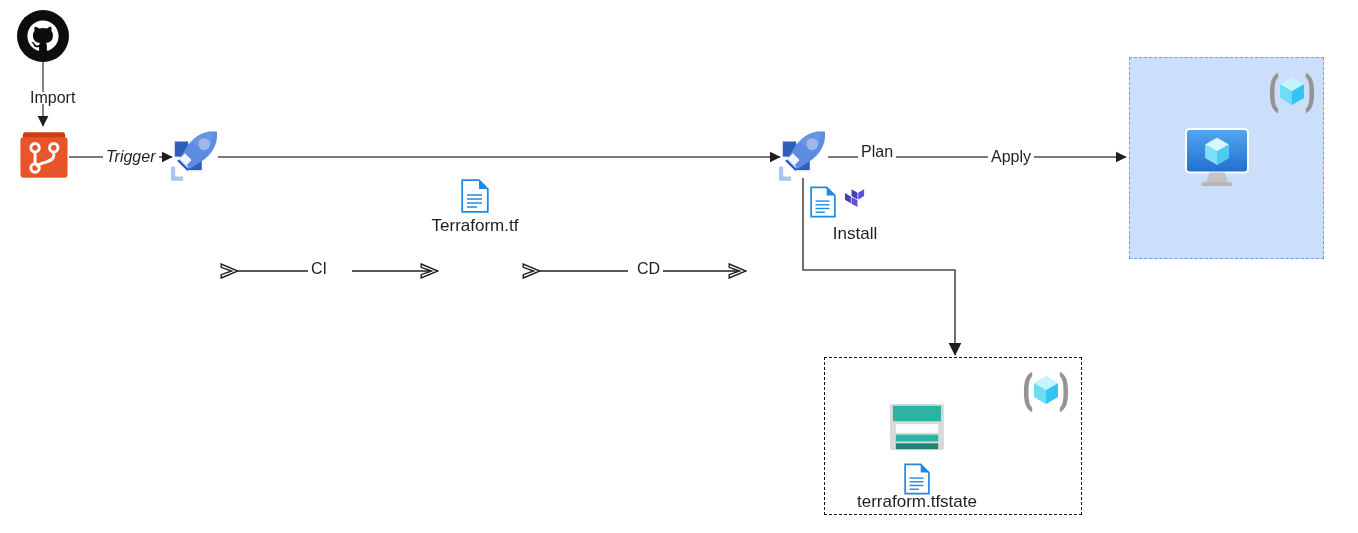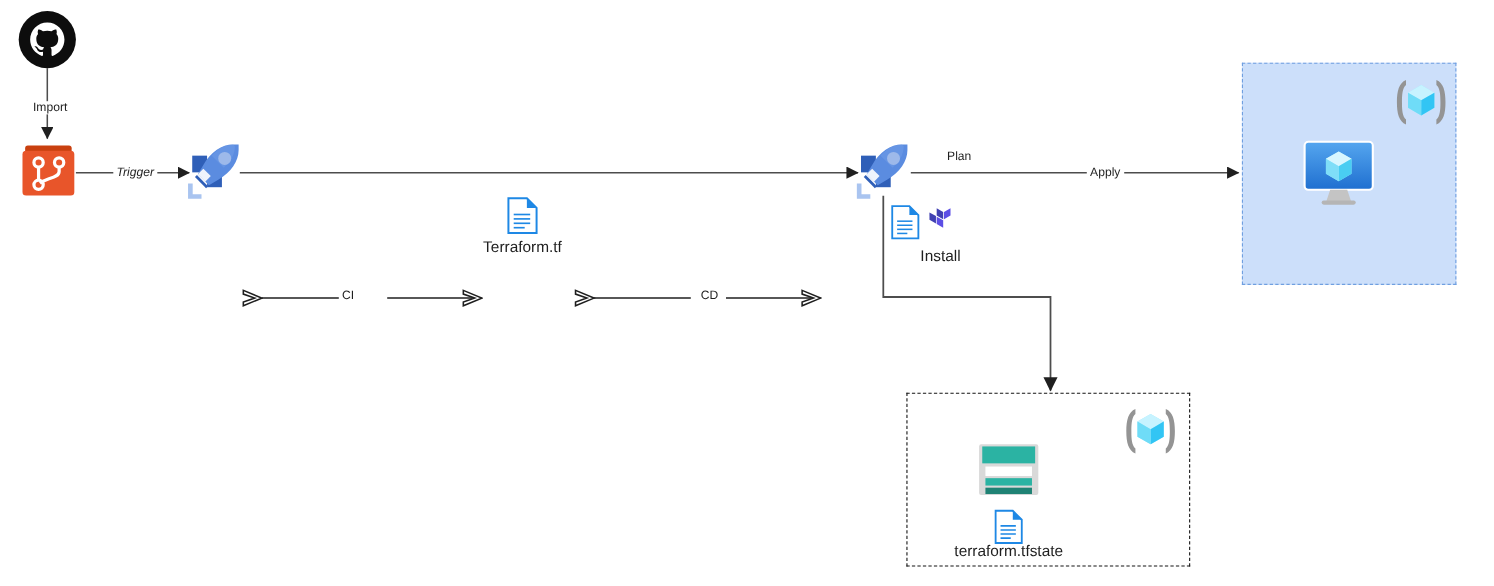--- a/index.html
+++ b/index.html
@@ -1,21 +1,21 @@
 <!DOCTYPE html>
 <html><head>
 <meta charset="utf-8">
 <style>
   html,body{margin:0;padding:0;background:#ffffff;}
   body{width:1358px;height:533px;position:relative;overflow:hidden;
        font-family:"Liberation Sans","DejaVu Sans",sans-serif;color:#1a1a1a;}
   .node{position:absolute;}
-  .lbl{position:absolute;font-size:11px;color:#1f1f1f;white-space:nowrap;
+  .lbl{position:absolute;font-size:16px;color:#1f1f1f;white-space:nowrap;
        background:#ffffff;padding:0 3px;line-height:12px;}
-  .caption{position:absolute;font-size:14px;color:#1f1f1f;white-space:nowrap;text-align:center;}
+  .caption{position:absolute;font-size:17px;color:#1f1f1f;white-space:nowrap;text-align:center;}
   svg{display:block;overflow:visible;}
   .edge-layer{position:absolute;left:0;top:0;width:1358px;height:533px;pointer-events:none;}
   .rg-box{position:absolute;box-sizing:border-box;}
   .rg-blue{background:#ccdffa;border:1.5px dashed #6f9fe0;}
   .rg-white{background:#ffffff;border:1.6px dashed #141414;}
 </style>
 </head>
 <body>
 
 <svg class="edge-layer" viewBox="0 0 1358 533">
@@ -57,21 +57,21 @@
   </g>
 
   <g>
     <line x1="628" y1="271" x2="540" y2="271" stroke="#1f1f1f" stroke-width="1.4" marker-end="url(#openL)"></line>
     <line x1="660" y1="271" x2="746" y2="271" stroke="#1f1f1f" stroke-width="1.4" marker-end="url(#openR)"></line>
   </g>
 </svg>
 
 <div class="lbl" style="left:27px;top:92px;">Import</div>
 <div class="lbl" style="left:103px;top:151px;font-style:italic;">Trigger</div>
-<div class="lbl" style="left:858px;top:136px;">Plan</div>
+<div class="lbl" style="left:858px;top:146px;">Plan</div>
 <div class="lbl" style="left:988px;top:151px;text-align:right;">Apply</div>
 <div class="lbl" style="left:308px;top:263px;">CI</div>
 <div class="lbl" style="left:634px;top:263px;">CD</div>
 
 <div class="rg-box rg-blue" style="left:1129px;top:57px;width:195px;height:202px;"></div>
 
 <div class="rg-box rg-white" style="left:824px;top:357px;width:258px;height:158px;"></div>
 
 <div class="node" style="left:17px;top:10px;">
   <span>

